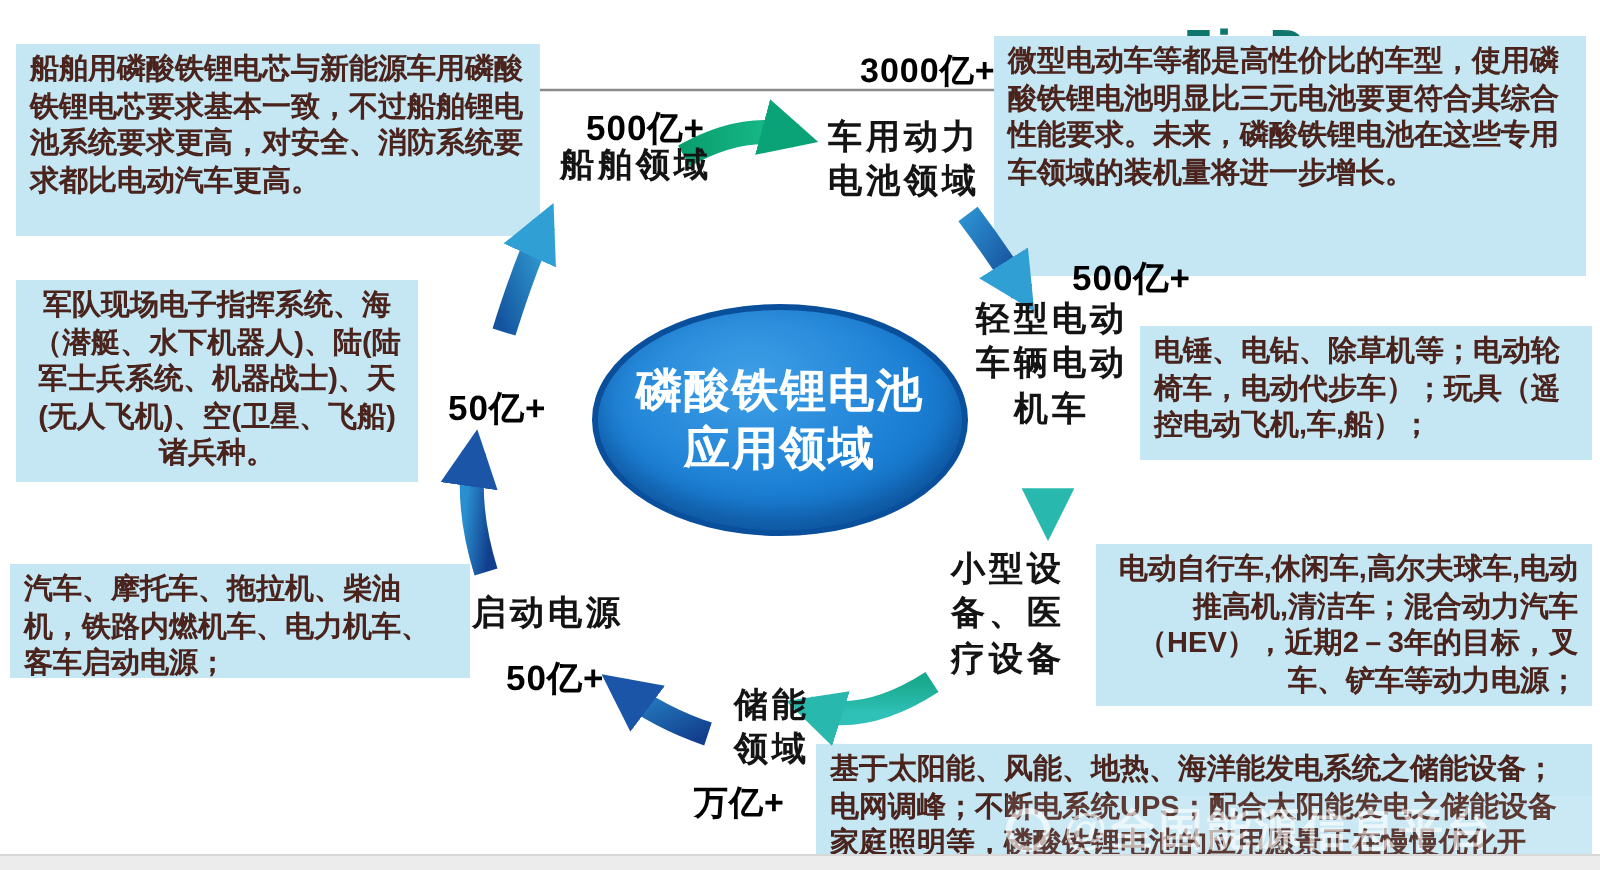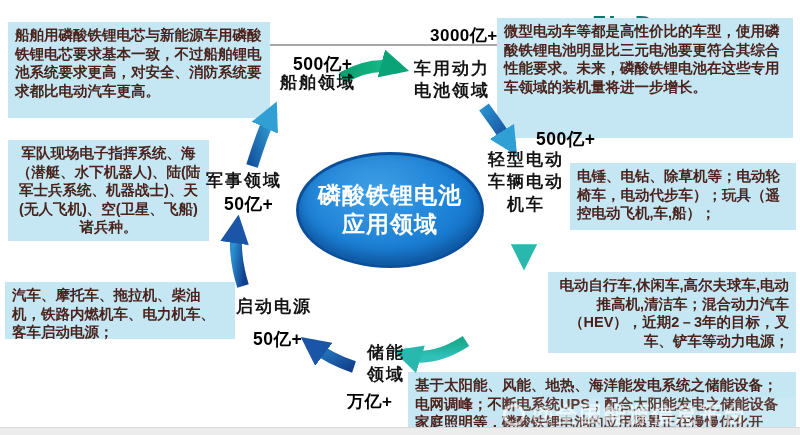--- a/index.html
+++ b/index.html
@@ -105,28 +105,28 @@
 
   <div class="amount" style="left:293px;top:52px;">500亿+</div>
   <div class="fname nowrap" style="left:276px;top:72px;width:84px;">船舶领域</div>
 
   <div class="amount big" style="left:430px;top:24px;">3000亿+</div>
   <div class="fname" style="left:412px;top:58px;width:80px;">车用动力电池领域</div>
 
   <div class="amount" style="left:536px;top:127px;">500亿+</div>
   <div class="fname" style="left:486px;top:149px;width:80px;">轻型电动车辆电动机车</div>
 
+  <div class="fname" style="left:474px;top:274px;width:60px;">小型设备、医疗设备</div>
 
   <div class="fname" style="left:363px;top:342px;width:42px;text-align:right;">储能领域</div>
   <div class="amount big" style="left:347px;top:390px;">万亿+</div>
 
   <div class="fname nowrap" style="left:232px;top:296px;width:84px;">启动电源</div>
   <div class="amount" style="left:253px;top:327px;">50亿+</div>
 
-  <div class="fname nowrap" style="left:202px;top:170px;width:84px;">军事领域</div>
   <div class="amount" style="left:224px;top:192px;">50亿+</div>
 
   <div class="ellipse">
     <div class="txt">磷酸铁锂电池应用领域</div>
   </div>
 
   <div class="watermark">
     <span class="ring"></span>
     <span>@全国能源信息平台</span>
   </div>

